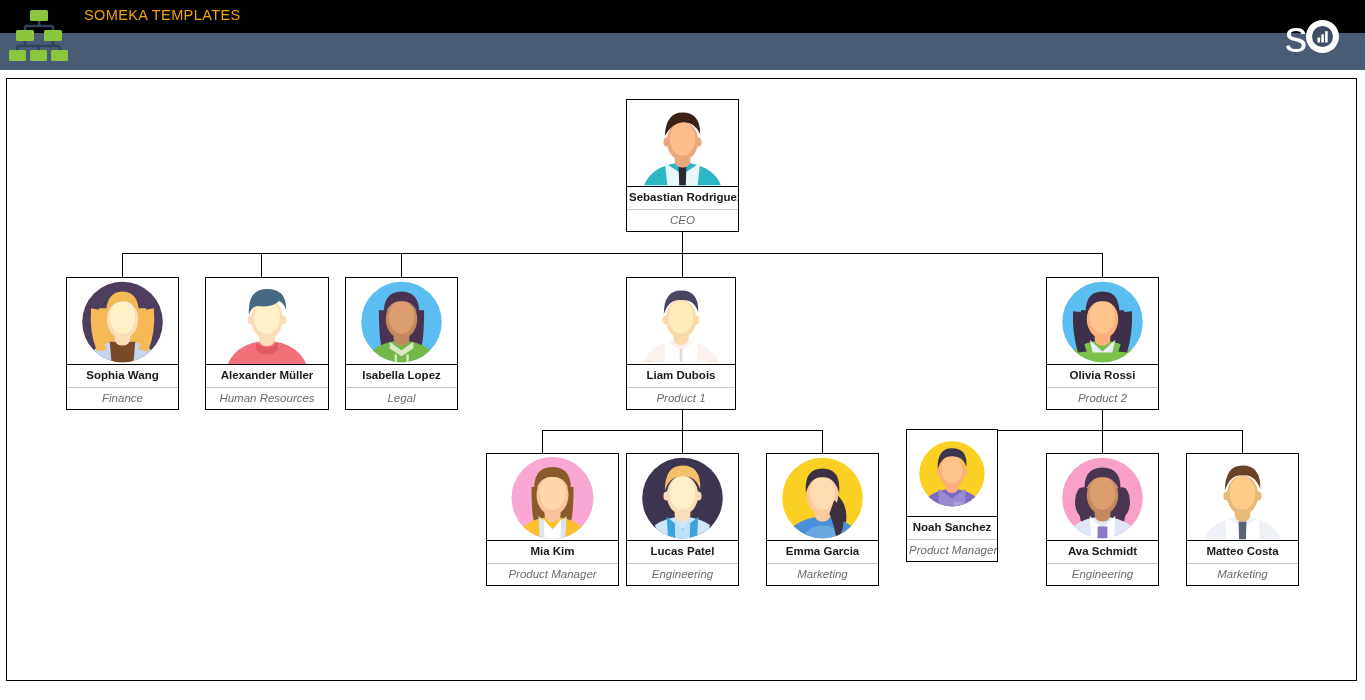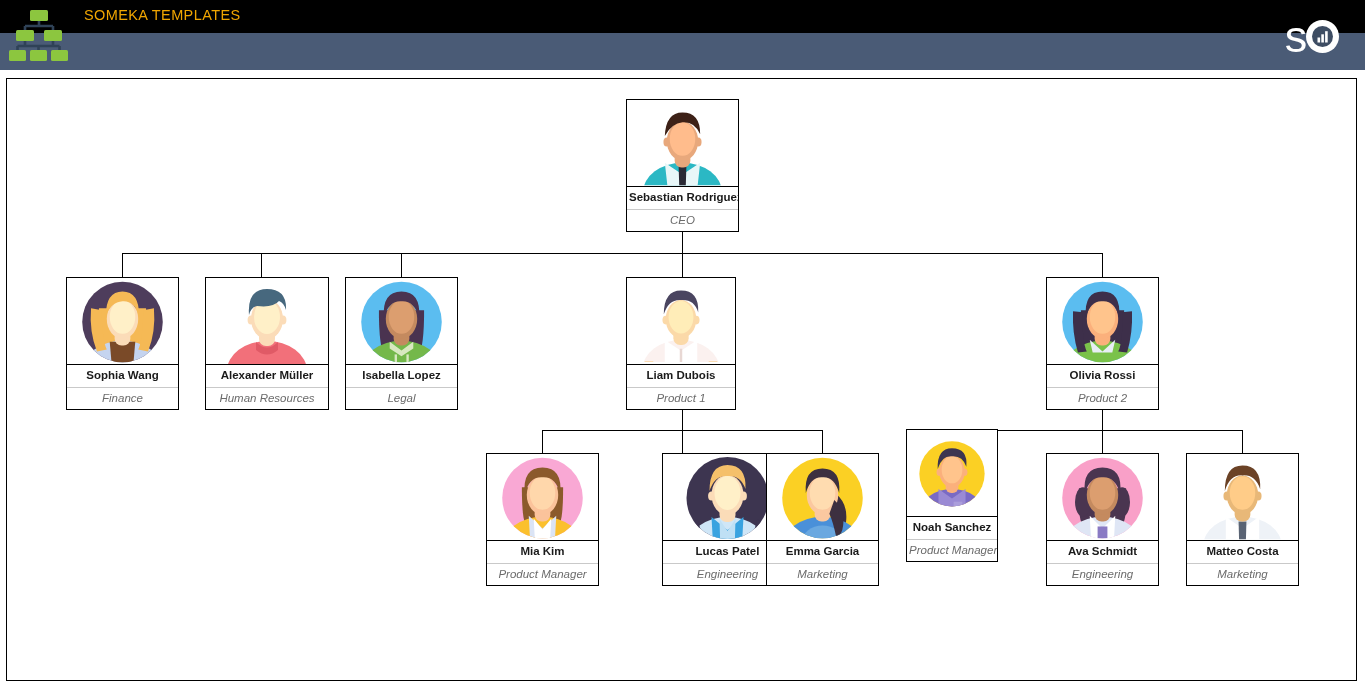--- a/index.html
+++ b/index.html
@@ -346,21 +346,21 @@
             <path d="M76.5 34 q1 30 -4 40 l9 1 q6 -20 5 -42 Z" fill="#3d2f4a"></path>
             <ellipse cx="56.5" cy="41" rx="16" ry="20" fill="#fbb07c"></ellipse>
             <ellipse cx="56.5" cy="39" rx="13" ry="17" fill="#ffc48c"></ellipse>
             <path d="M39.5 39 q-2 -26 17 -26 q19 0 17 26 q-5 -17 -17 -16 q-12 -1 -17 16 Z" fill="#3d2f4a"></path>
           </g>
         </svg>
       </div>
       <div class="node-name">Olivia Rossi</div>
       <div class="node-role">Product 2</div>
     </div>
-    <div class="node" style="left: 486px; top: 453px; width: 113px;">
+    <div class="node" style="left: 486px; top: 453px; width: 133px;">
       <div class="node-photo" style="height: 86px;">
         <svg viewBox="0 0 113 86" class="avatar-svg" preserveAspectRatio="xMidYMid meet">
           <rect width="113" height="86" fill="#ffffff"></rect>
           <defs>
             <clipPath id="cp_mia-kim">
               <circle cx="56.5" cy="44" r="41"></circle>
             </clipPath>
           </defs>
           <circle cx="56.5" cy="44" r="41" fill="#f9a8d4"></circle>
           <g clip-path="url(#cp_mia-kim)">
@@ -371,21 +371,21 @@
             <rect x="48.5" y="50" width="16" height="18" rx="7" fill="#fbc39b"></rect>
             <ellipse cx="56.5" cy="41" rx="16" ry="20" fill="#fbc39b"></ellipse>
             <ellipse cx="56.5" cy="39" rx="13" ry="17" fill="#ffd7ab"></ellipse>
             <path d="M38.5 41 q-3 -28 18 -28 q21 0 18 28 q-4 -19 -18 -18 q-14 -1 -18 18 Z" fill="#8b5a2b"></path>
           </g>
         </svg>
       </div>
       <div class="node-name">Mia Kim</div>
       <div class="node-role">Product Manager</div>
     </div>
-    <div class="node" style="left: 626px; top: 453px; width: 131px; margin-left: 36px;">
+    <div class="node" style="left: 626px; top: 453px; width: 113px;">
       <div class="node-photo" style="height: 86px;">
         <svg viewBox="0 0 113 86" class="avatar-svg" preserveAspectRatio="xMidYMid meet">
           <rect width="113" height="86" fill="#ffffff"></rect>
           <defs>
             <clipPath id="cp_lucas-patel">
               <circle cx="56.5" cy="44" r="41"></circle>
             </clipPath>
           </defs>
           <circle cx="56.5" cy="44" r="41" fill="#3d3550"></circle>
           <g clip-path="url(#cp_lucas-patel)">

